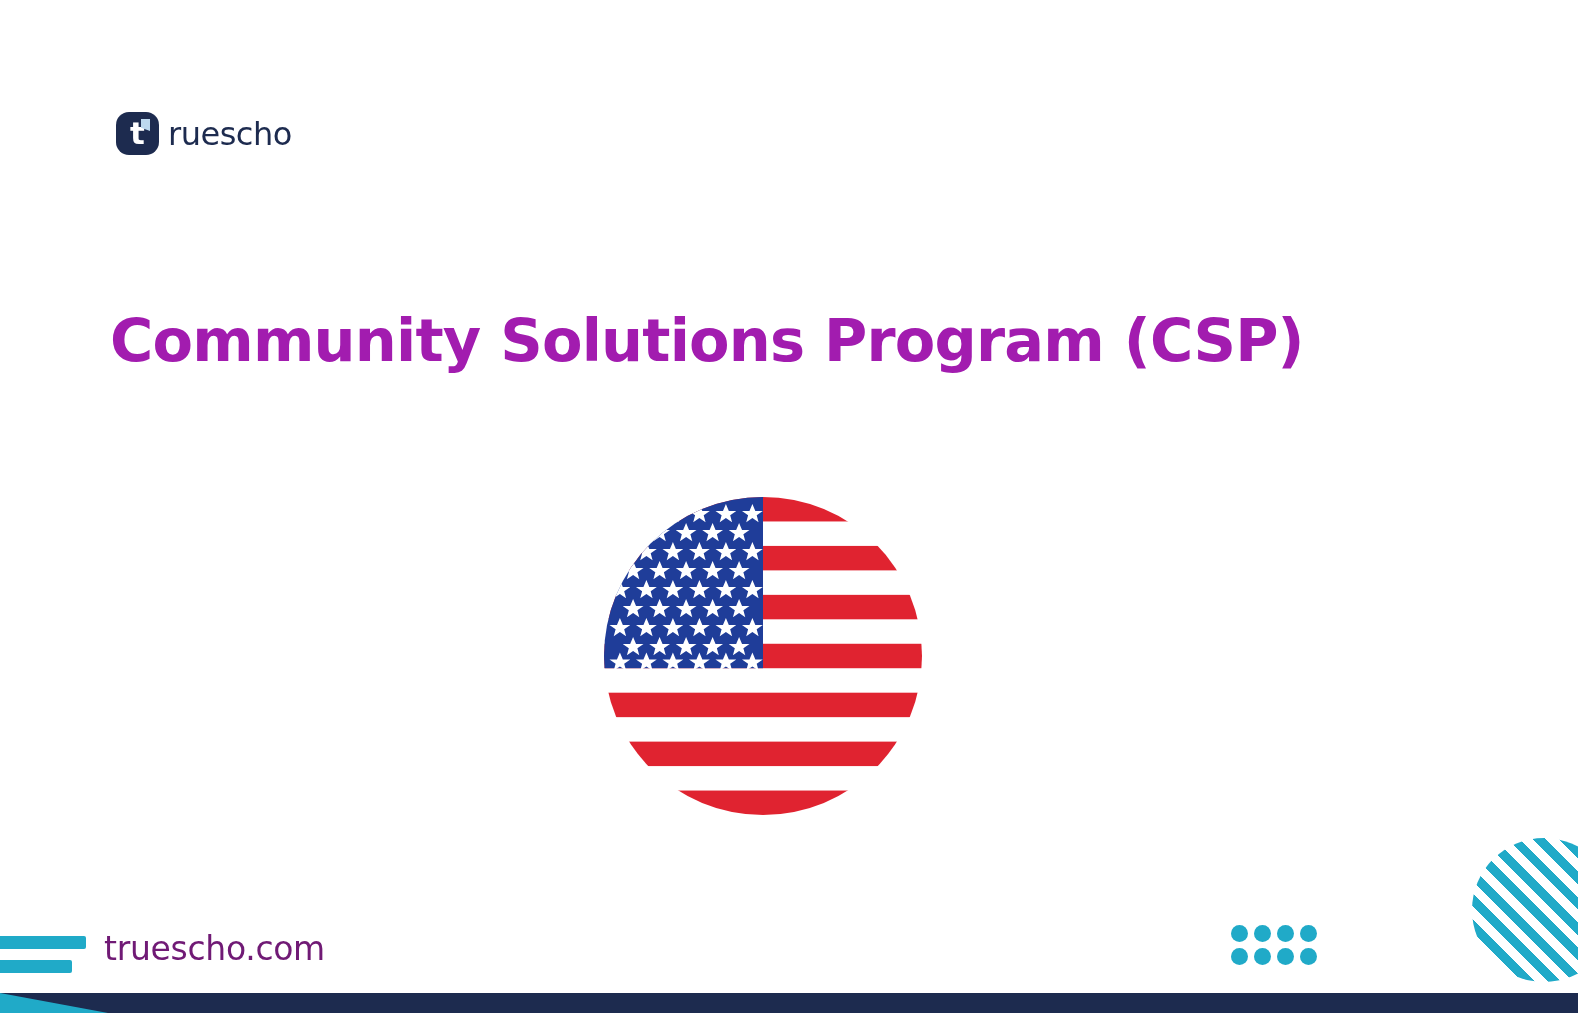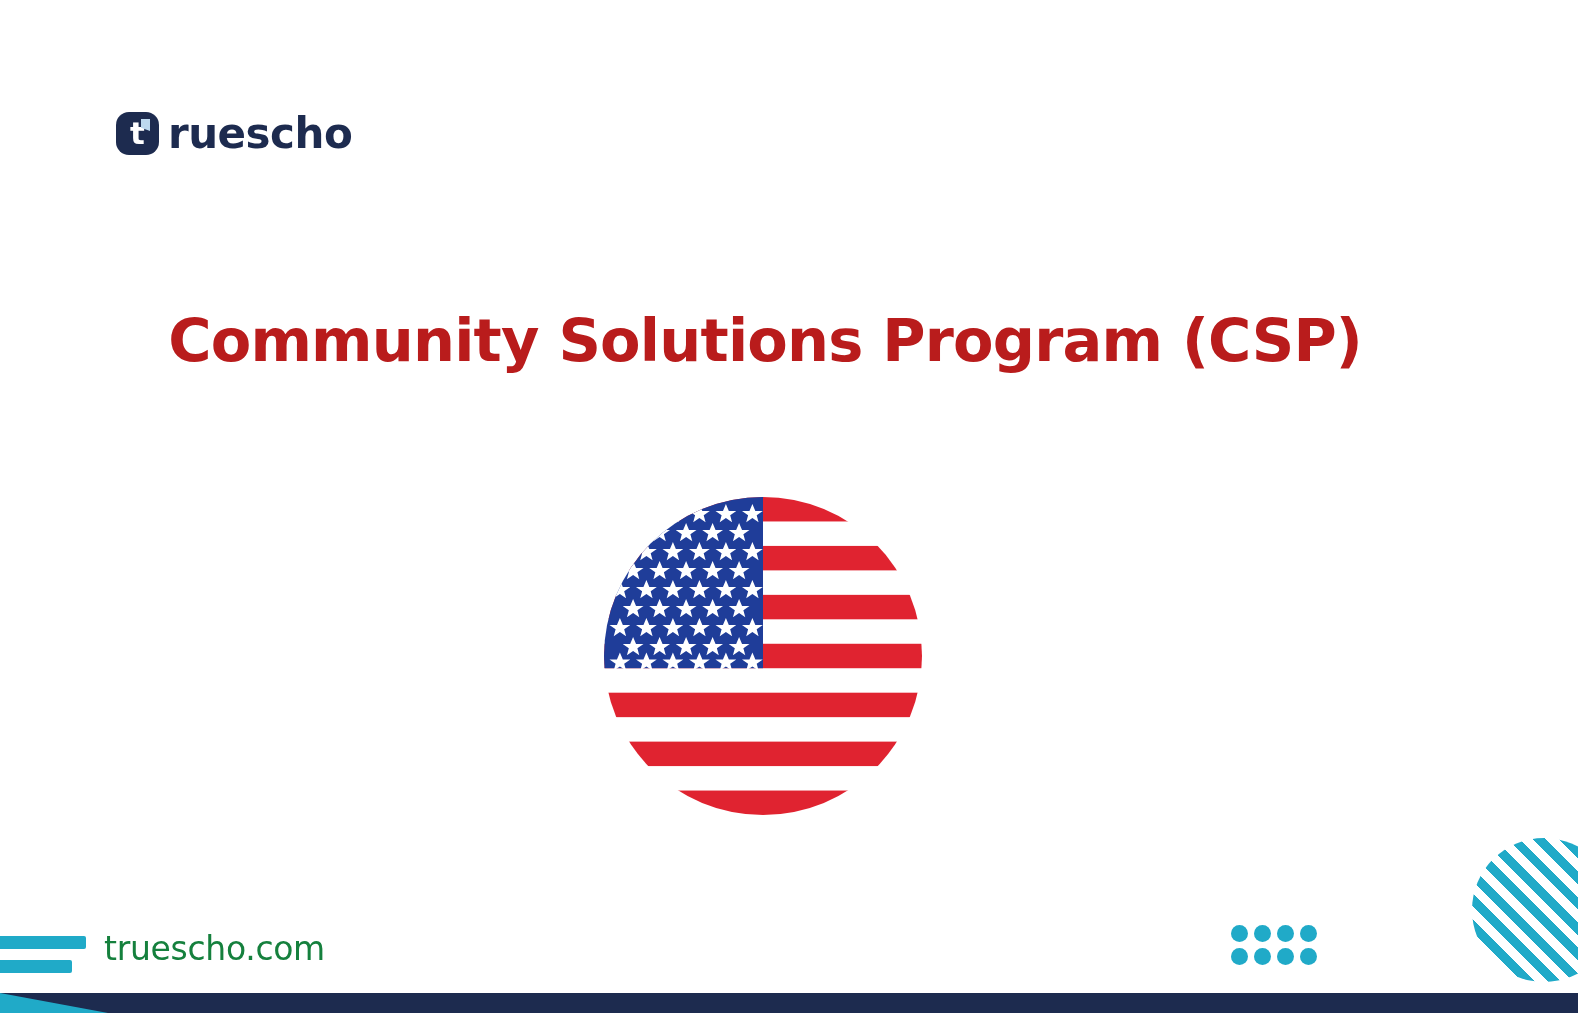--- a/index.html
+++ b/index.html
@@ -52,35 +52,35 @@
     right: 9px;
     top: 7px;
     width: 9px;
     height: 12px;
     background: #bcd8ee;
     clip-path: polygon(0 0, 100% 0, 100% 100%, 0 72%);
   }
   .brand-word {
     color: #1d2b4f;
     font-family: "DejaVu Sans", sans-serif;
-    font-size: 42px;
-    font-weight: 700;
+    font-size: 32px;
+    font-weight: 400;
     letter-spacing: -0.5px;
     line-height: 1;
     white-space: nowrap;
   }
 
   
   .title {
     position: absolute;
     left: 0;
     top: 262px;
     width: 1472px;
-    text-align: right;
-    color: #b91c1c;
+    text-align: left;
+    color: #a21caf;
     font-family: "DejaVu Sans", sans-serif;
     font-size: 59px;
     font-weight: 700;
     line-height: 1.32;
     letter-spacing: -0.8px;
     padding: 0 110px;
     box-sizing: border-box;
   }
   .title .tl {
     display: block;
@@ -138,21 +138,21 @@
     height: 13px;
     border-radius: 0 2px 2px 0;
   }
   .footer-bars .bar-top  { width: 86px; margin-bottom: 11px; }
   .footer-bars .bar-btm  { width: 72px; }
 
   .footer-url {
     position: absolute;
     left: 104px;
     top: 932px;
-    color: #15803d;
+    color: #701a75;
     font-family: "DejaVu Sans", sans-serif;
     font-size: 33px;
     font-weight: 400;
     letter-spacing: -0.3px;
     line-height: 1;
     white-space: nowrap;
   }
 
   .footer-band {
     position: absolute;

